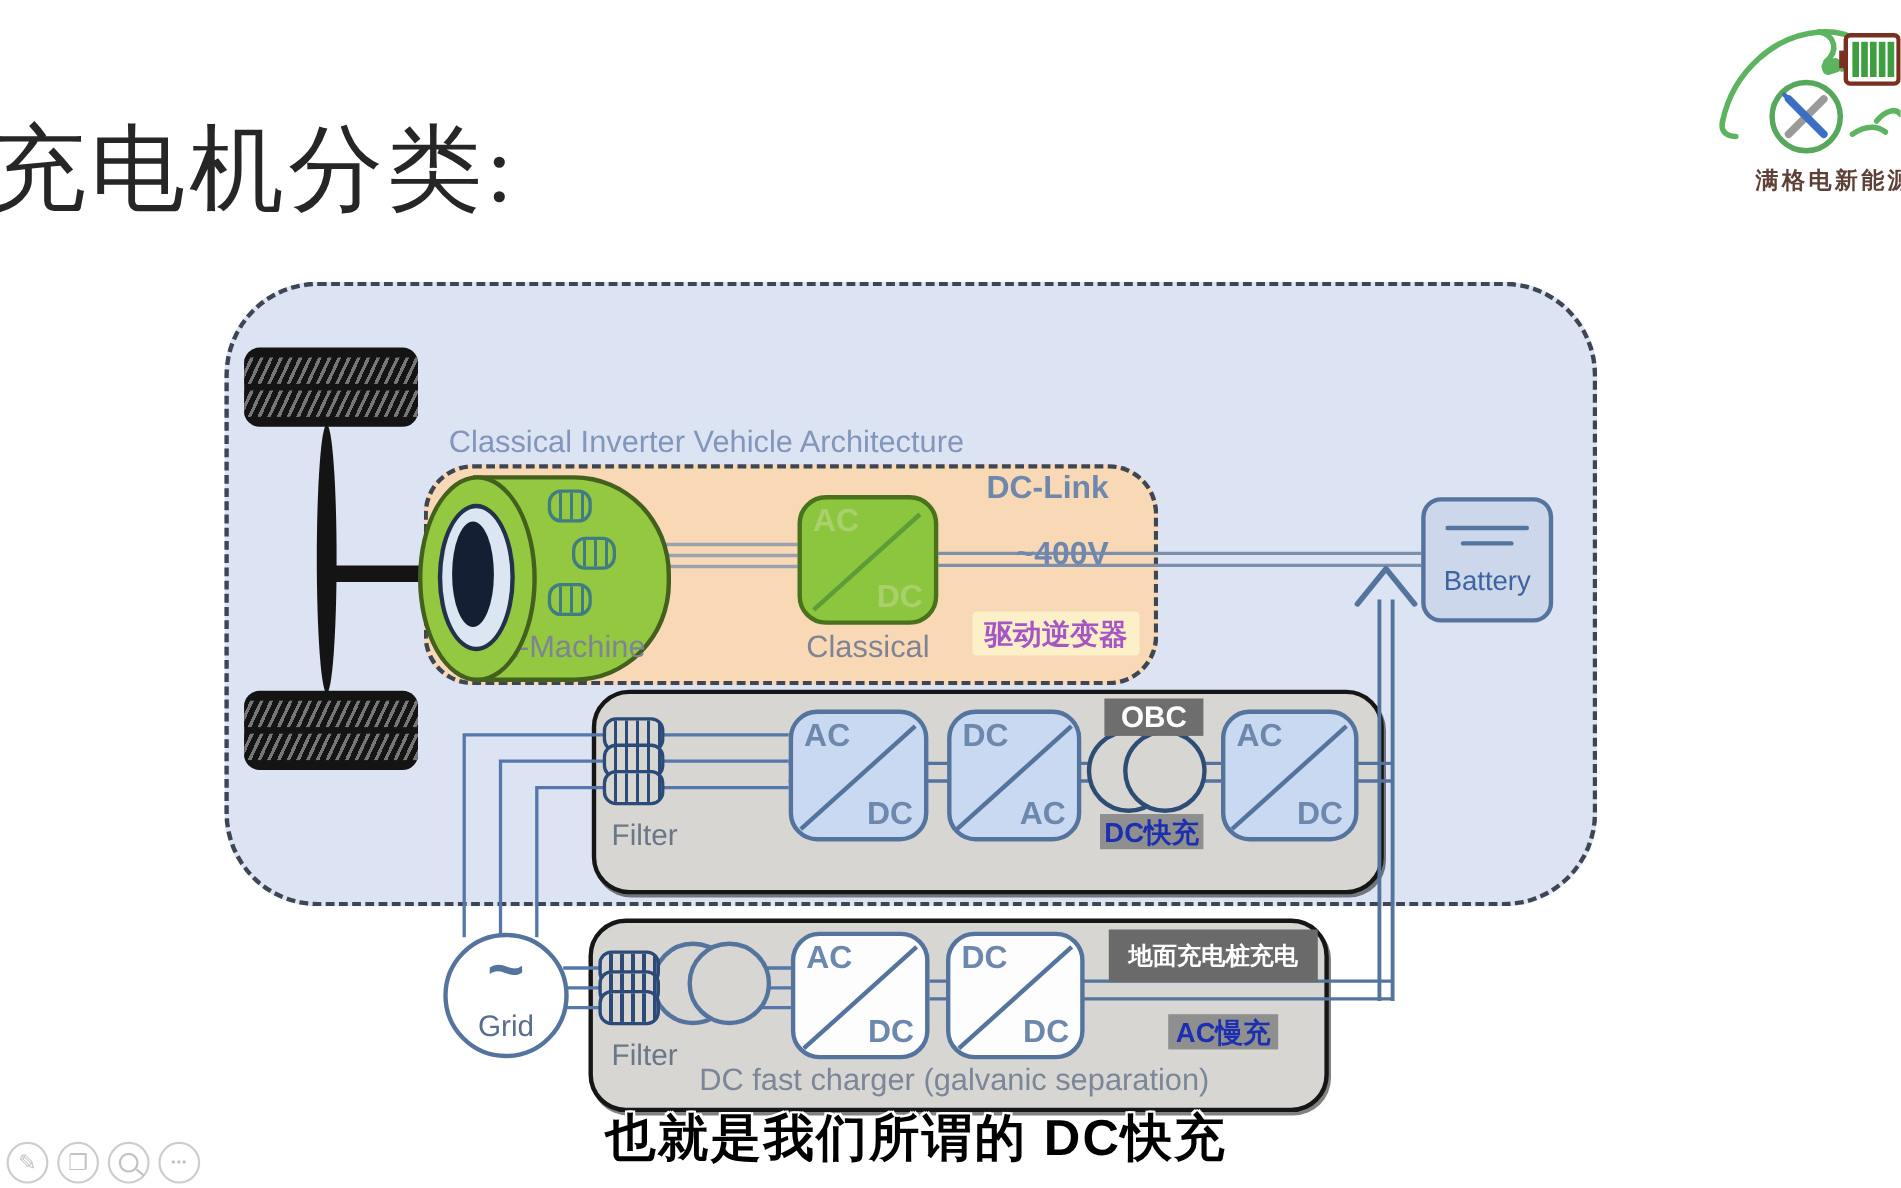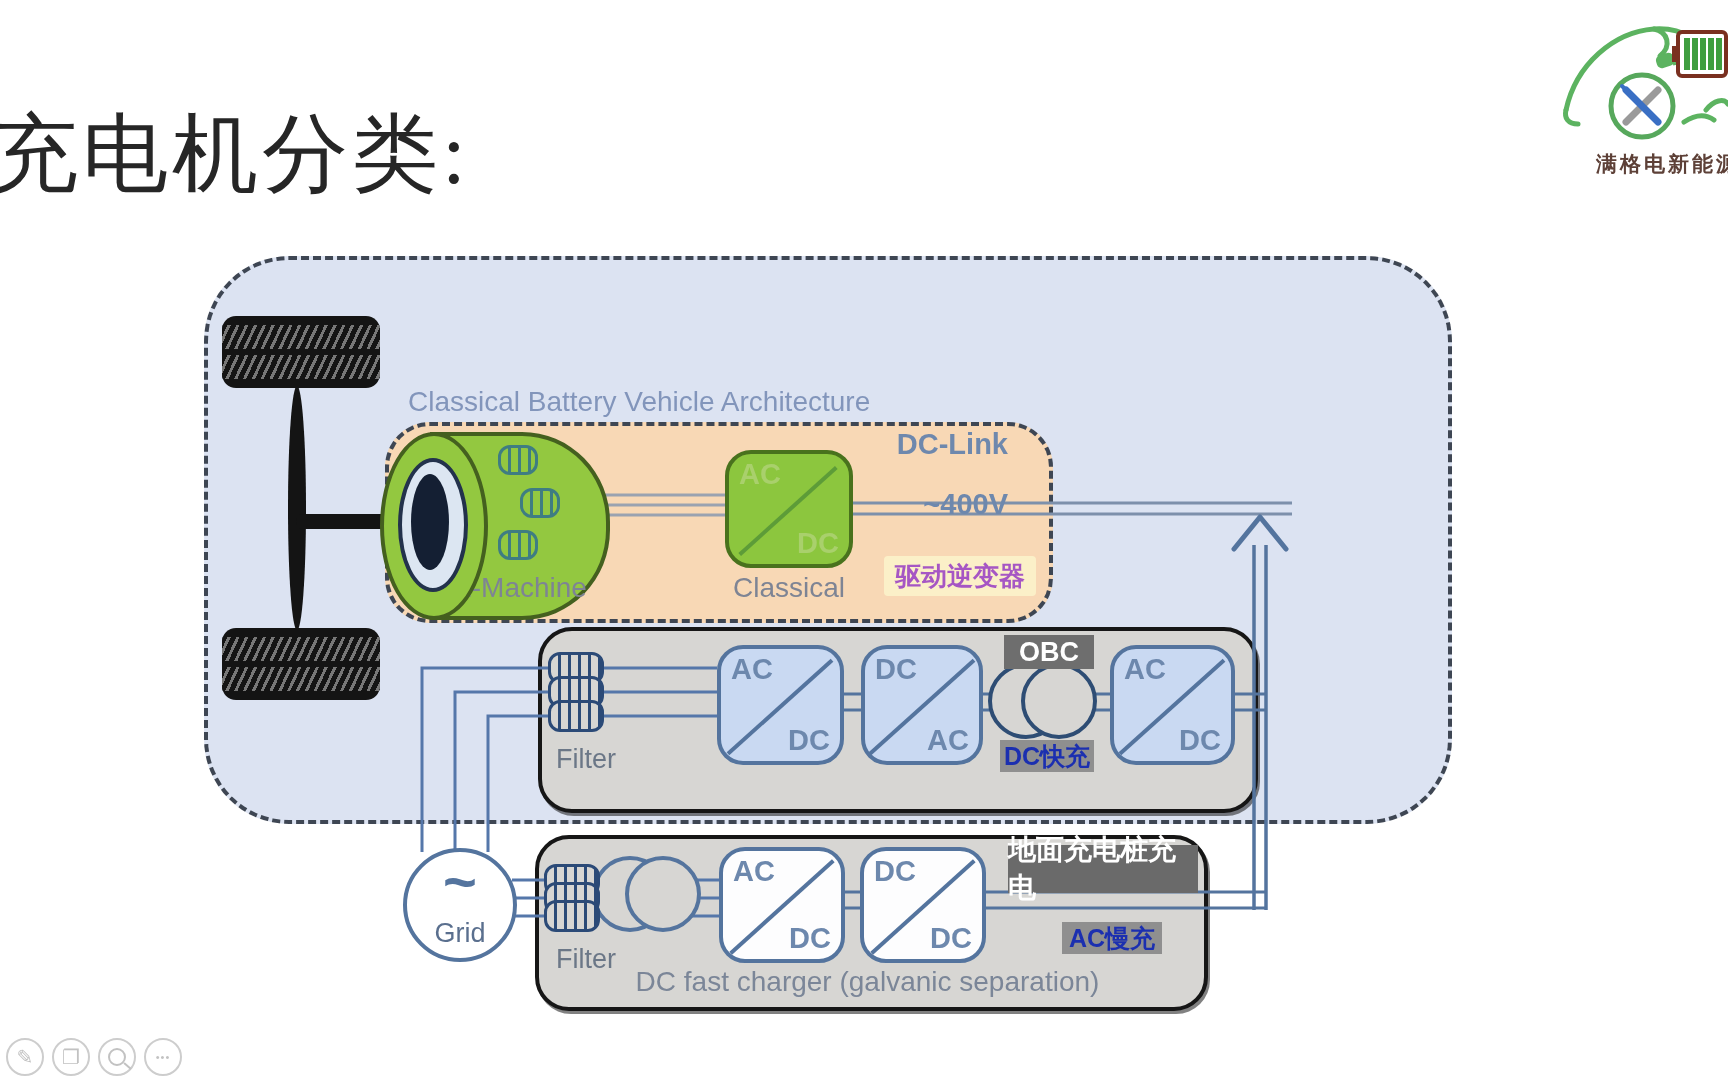--- a/index.html
+++ b/index.html
@@ -54,21 +54,21 @@
   .cl-br{right:10px;bottom:4px}
   .diag{position:absolute;height:4px;background:#54749e;transform:rotate(-42deg)}
   .conv.green .diag{background:#5d9c38}
   
   .xf{width:76px;height:76px;border-radius:50%;background:#d7d6d3;box-sizing:border-box;z-index:10}
   .xf.obc{border:4.5px solid #2e4d74}
   .xf.dc{border:4.5px solid #54749e}
   
   .badge{display:flex;align-items:center;justify-content:center;font-weight:bold;z-index:12}
   .badge.obc-b{left:1004px;top:635px;width:90px;height:34px;background:#6e6e6e;color:#fff;font-size:27px}
-  .badge.ground{left:1008px;top:845px;width:190px;height:48px;background:#6a6a6a;color:#fff;font-size:28px}
+  .badge.ground{left:1008px;top:845px;width:190px;height:48px;background:#6a6a6a;color:#fff;font-size:22px}
   .badge.slow{left:1000px;top:740px;width:94px;height:32px;background:#8f8f8f;color:#1b2fb0;font-size:25px}
   .badge.fast{left:1062px;top:922px;width:100px;height:32px;background:#8f8f8f;color:#1b2fb0;font-size:25px}
   .badge.drive{left:884px;top:556px;width:152px;height:40px;background:#fbf0c8;color:#a656c4;
       font-size:26px;font-weight:600;border-radius:4px}
   
   .grid-circle{left:403px;top:848px;width:114px;height:114px;background:#fff;border:4px solid #54749e;
       border-radius:50%;z-index:10;box-sizing:border-box}
   .grid-sym{left:403px;top:848px;width:114px;text-align:center;font-size:58px;font-weight:bold;color:#54749e;z-index:11}
   .grid-label{left:403px;top:918px;width:114px;text-align:center;font-size:27px;color:#5a6f8e;z-index:11}
   .battery{left:1292px;top:452px;width:120px;height:114px;background:#ccd7eb;border:4px solid #54749e;
@@ -130,21 +130,21 @@
     <div class="tread-row"></div>
     <div class="tread-row"></div>
   </div>
   <div class="abs wheel" style="top:628px">
     <div class="tread-row"></div>
     <div class="tread-row"></div>
   </div>
   <div class="abs axle"></div>
   <div class="abs shaft"></div>
 
-  <div class="abs arch-label">Classical Battery Vehicle Architecture</div>
+  <div class="abs arch-label">Classical Inverter Vehicle Architecture</div>
   <div class="abs drive-box"></div>
 
   <svg class="abs connect" width="1728" height="1080" viewBox="0 0 1728 1080">
     <g stroke="#9aa2b0" stroke-width="3" fill="none">
       <path d="M600,495H725 M600,505H725 M600,515H725"></path>
     </g>
     <g stroke="#7d90ab" stroke-width="3" fill="none">
       <path d="M853,503H1292 M853,514H1292"></path>
     </g>
     <g stroke="#5577aa" stroke-width="3" fill="none">
@@ -180,20 +180,25 @@
     <span class="cl cl-tl">AC</span>
     <span class="cl cl-br">DC</span>
     <span class="diag" style="width:130px;left:-6px;top:55px"></span>
   </div>
   <div class="abs unit-label" style="left:714px;top:572px;width:150px">Classical</div>
 
   <div class="abs dclink" style="top:428px">DC-Link</div>
   <div class="abs dclink" style="top:488px">~400V</div>
   <div class="abs badge drive">驱动逆变器</div>
 
+  <div class="abs battery">
+    <div class="bat-line" style="left:18px;right:18px;top:22px"></div>
+    <div class="bat-line" style="left:32px;right:32px;top:36px"></div>
+    <div class="bat-label">Battery</div>
+  </div>
 
   <div class="abs gray-box obc-box"></div>
   <div class="abs badge obc-b">OBC</div>
   <div class="abs coil blue" style="left:548px;top:652px;width:56px;height:32px"></div>
   <div class="abs coil blue" style="left:548px;top:676px;width:56px;height:32px"></div>
   <div class="abs coil blue" style="left:548px;top:700px;width:56px;height:32px"></div>
   <div class="abs filter-label" style="left:556px;top:744px">Filter</div>
 
   <div class="abs conv" style="left:717px;top:645px;width:127px;height:120px">
     <span class="cl cl-tl">AC</span>
@@ -233,20 +238,21 @@
     <span class="diag" style="width:138px;left:-10px;top:54px"></span>
   </div>
   <div class="abs badge ground">地面充电桩充电</div>
   <div class="abs badge fast">AC慢充</div>
   <div class="abs cap-label" style="left:535px;top:966px;width:665px">DC fast charger (galvanic separation)</div>
 
   <div class="abs grid-circle"></div>
   <div class="abs grid-sym">~</div>
   <div class="abs grid-label">Grid</div>
 
+  <div class="abs subtitle">也就是我们所谓的 DC快充</div>
 
   <div class="abs toolbar">
     <div class="icon-btn">✎</div>
     <div class="icon-btn">❐</div>
     <div class="icon-btn">
       <span class="mag">
           <span class="mag-tail"></span>
         </span>
     </div>
     <div class="icon-btn more">•••</div>

